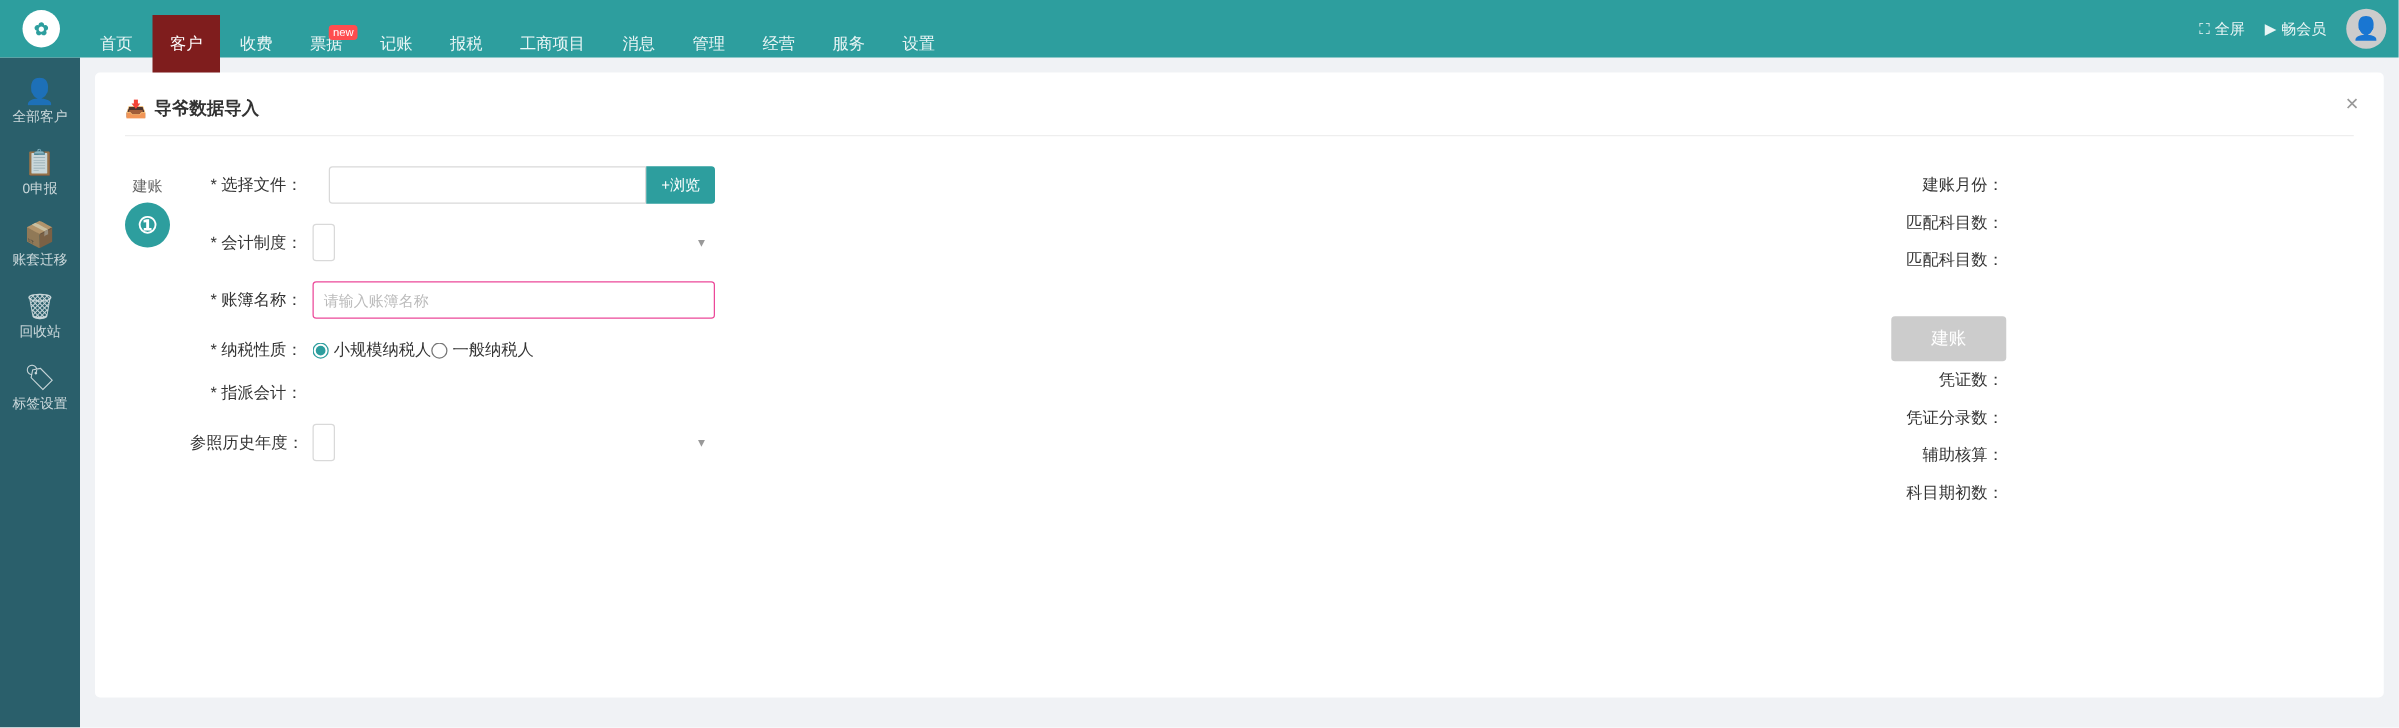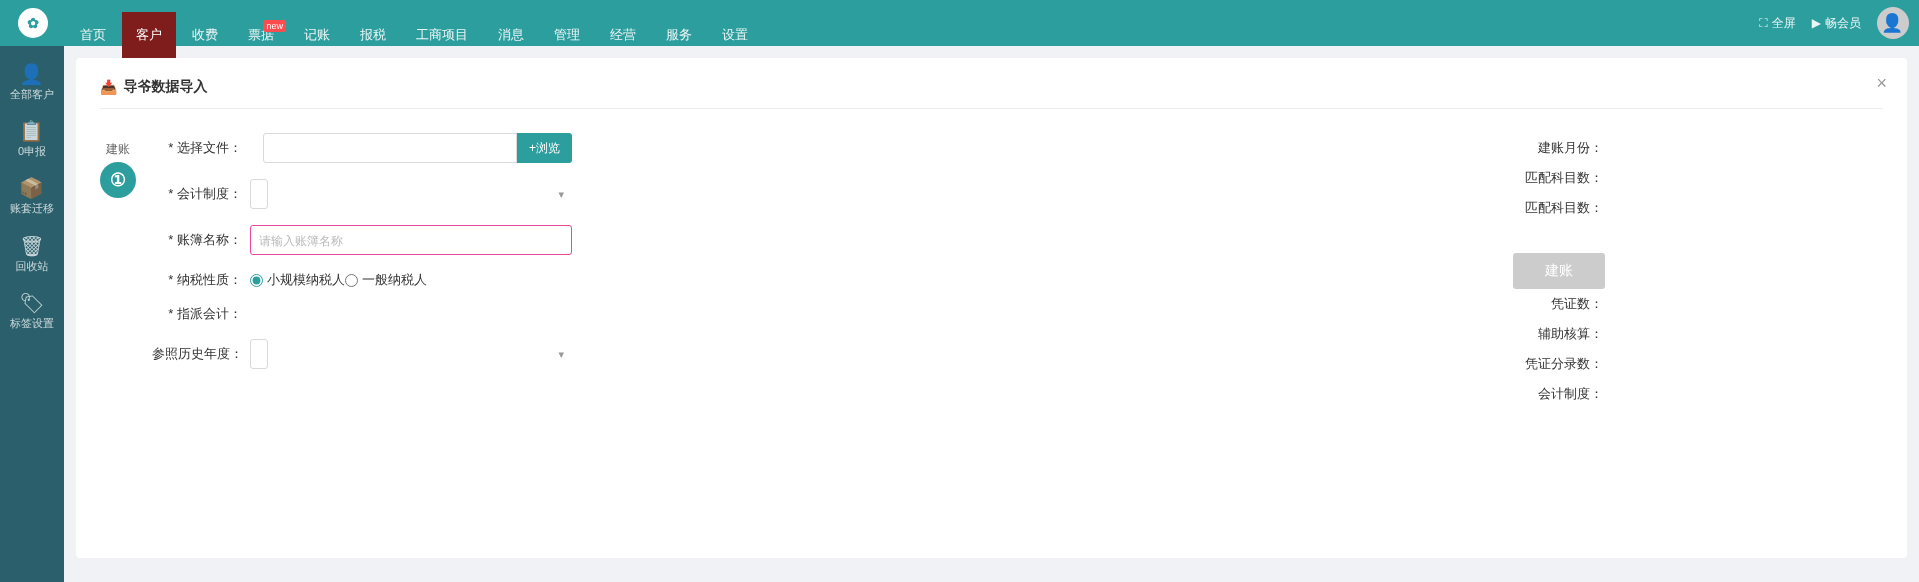--- a/index.html
+++ b/index.html
@@ -523,31 +523,31 @@
             <div class="build-btn-row">
               <button class="build-btn">建账</button>
             </div>
 
             <div class="form-row">
               <span class="right-label">凭证数：</span>
               <span class="right-value"></span>
             </div>
 
             <div class="form-row">
+              <span class="right-label">凭证分录数：</span>
+              <span class="right-value"></span>
+            </div>
+
+            <div class="form-row">
               <span class="right-label">辅助核算：</span>
               <span class="right-value"></span>
             </div>
 
             <div class="form-row">
-              <span class="right-label">凭证分录数：</span>
-              <span class="right-value"></span>
-            </div>
-
-            <div class="form-row">
-              <span class="right-label">会计制度：</span>
+              <span class="right-label">科目期初数：</span>
               <span class="right-value"></span>
             </div>
           </div>
         </div>
       </div>
     </div>
   </div>
 </div>
 
 </body></html>

